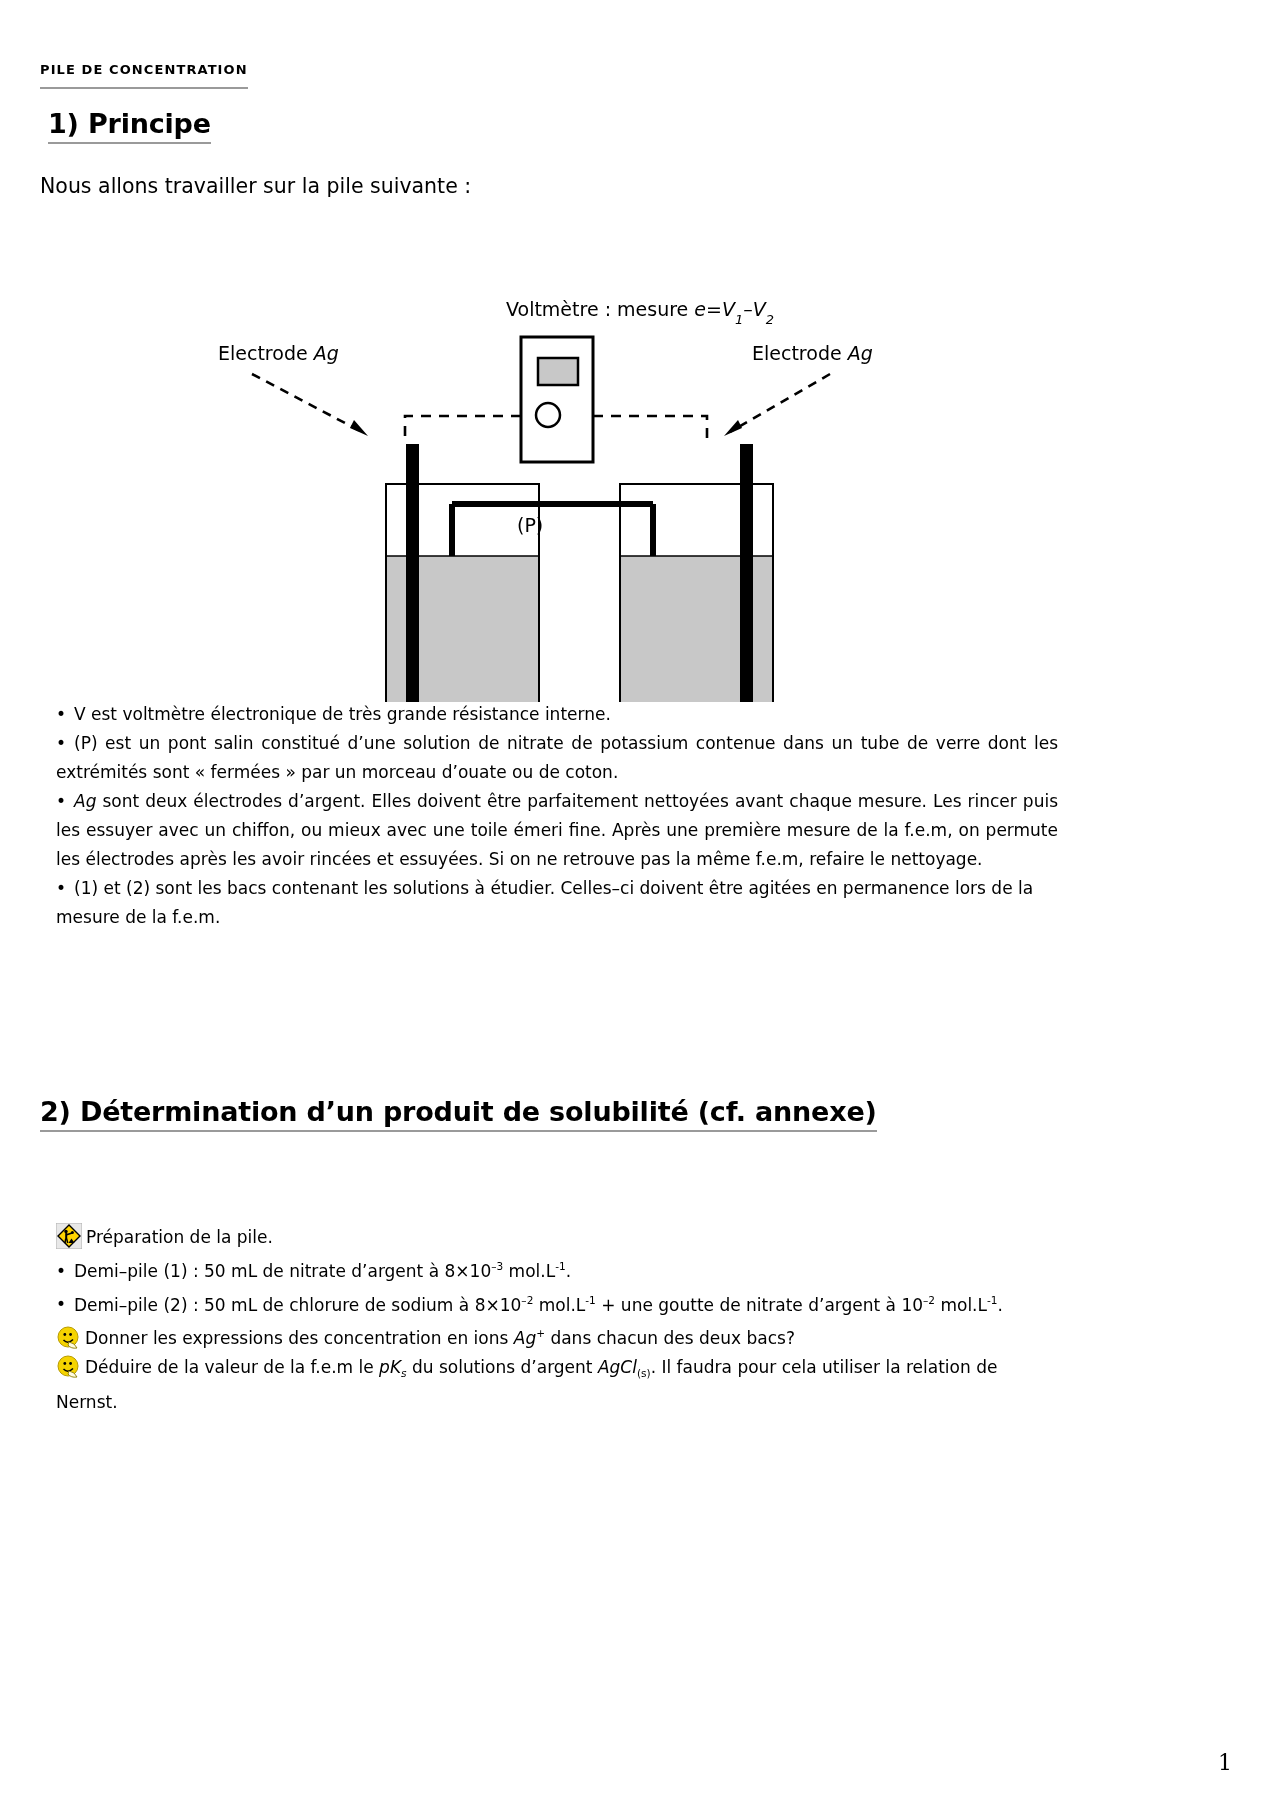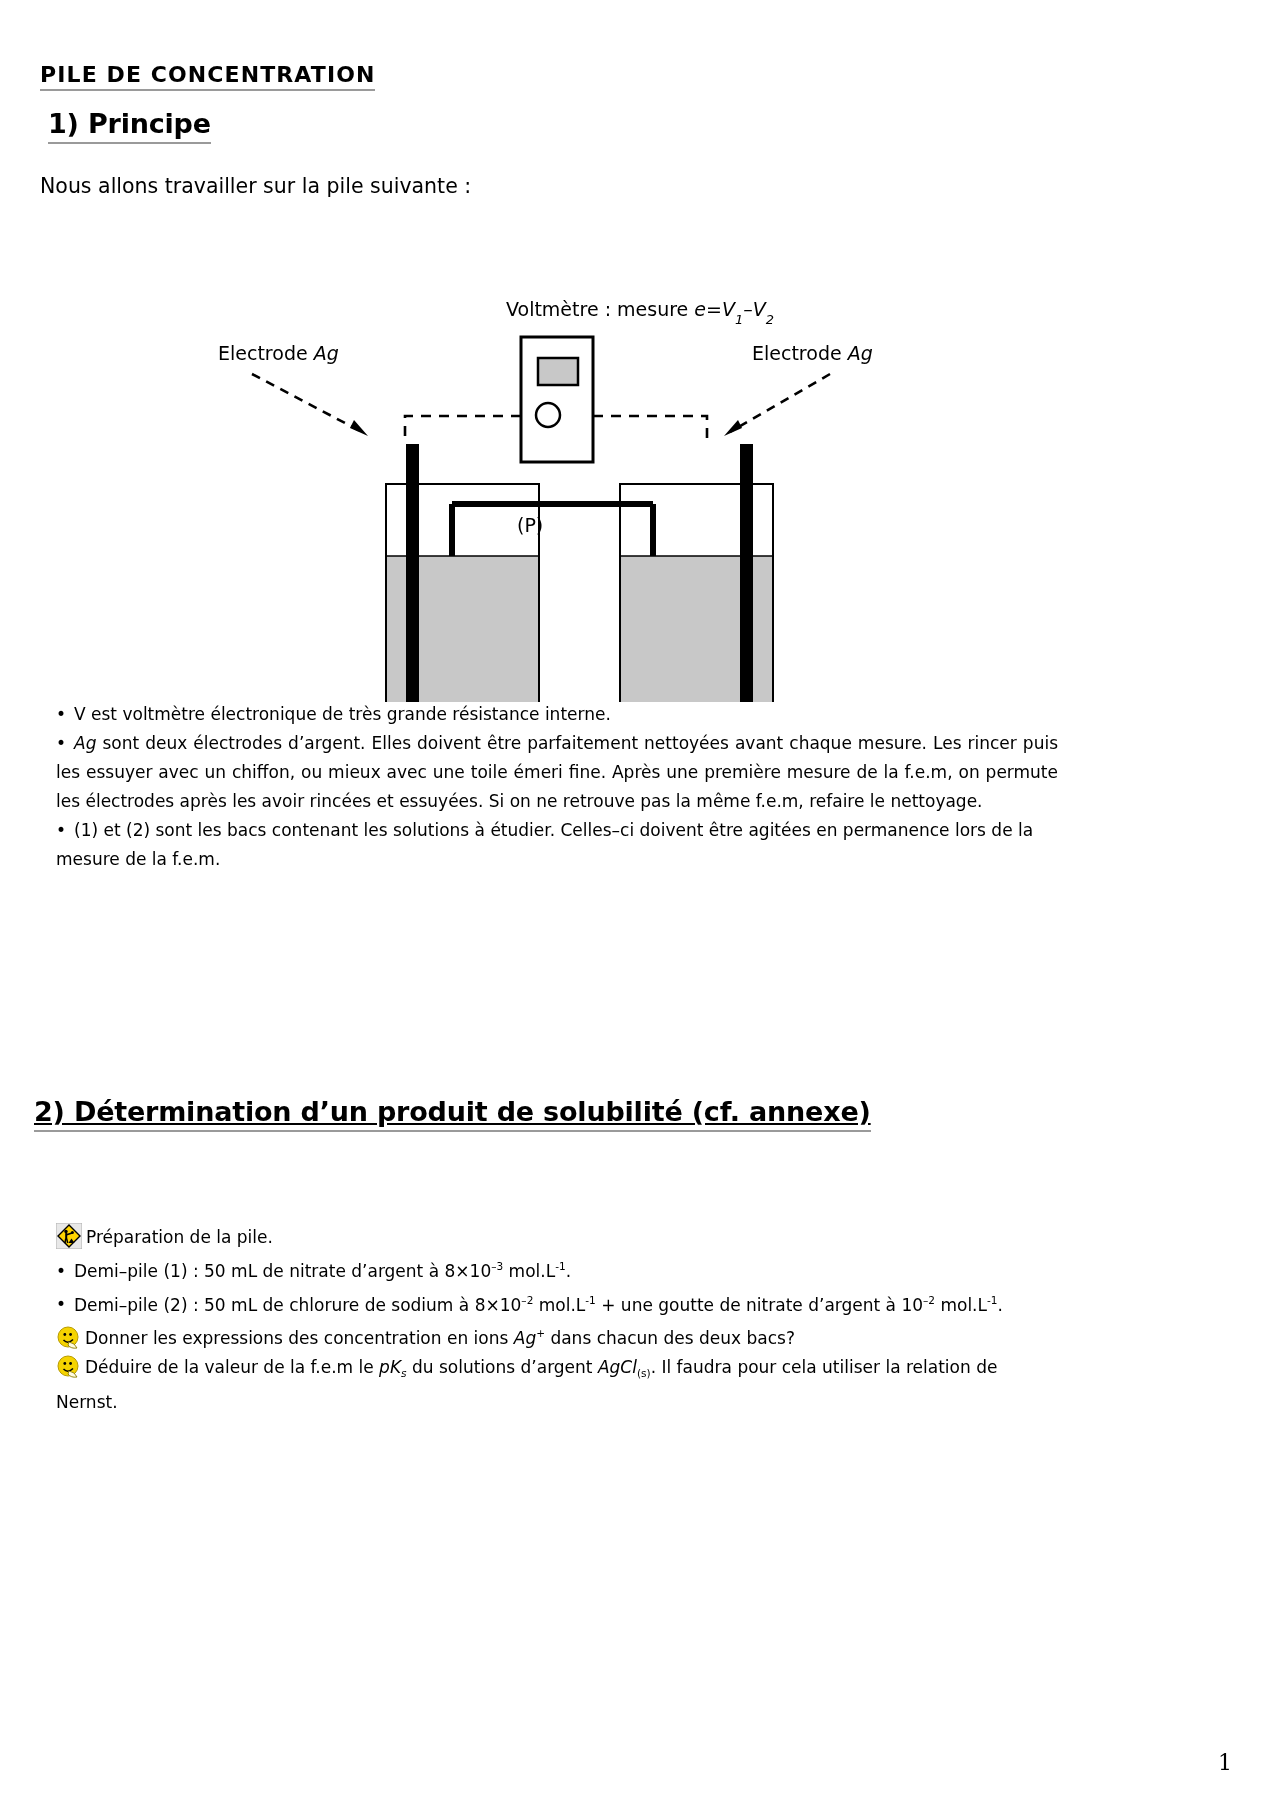--- a/index.html
+++ b/index.html
@@ -45,41 +45,41 @@
     -webkit-text-stroke: 0.4px #000;
   }
   .header-left { left: 0; }
   .header-right { right: 2px; font-size: 18px; }
 
   .subheader {
     position: absolute;
     left: 40px;
     top: 62px;
     font-weight: bold;
-    font-size: 22px;
+    font-size: 13px;
     letter-spacing: 1.1px;
     border-bottom: 2px solid #9a9a9a;
-    padding-bottom: 2px;
+    padding-bottom: 10px;
     white-space: pre;
   }
 
   
   h2.section {
     position: absolute;
     margin: 0;
     font-size: 27px;
     font-weight: bold;
     border-bottom: 2px solid #9a9a9a;
     padding-bottom: 3px;
     display: inline-block;
     white-space: nowrap;
     letter-spacing: -0.2px;
   }
   #sec1 { left: 48px; top: 108px; }
-  #sec2 { left: 34px; top: 1096px; text-decoration: underline; }
+  #sec2 { left: 40px; top: 1096px; }
 
   
   .para {
     position: absolute;
     font-size: 20.5px;
     line-height: 29px;
     text-align: justify;
     text-justify: inter-word;
     color: #000;
   }
@@ -201,20 +201,23 @@
       <rect x="430" y="192" width="153" height="302" fill="none" stroke="#000" stroke-width="2"></rect>
 
       <rect x="550" y="152" width="13" height="380" fill="#000"></rect>
       <text id="lbl-b2" x="552" y="432" text-anchor="end" font-family="DejaVu Sans, Liberation Sans, sans-serif" font-size="19" fill="#000">(2)</text>
     </svg>
   </div>
 
   <div class="bullets" id="list1">
     <p class="bl">
       <span class="bdot">•</span><span>V est voltmètre électronique de très grande résistance interne.</span>
+    </p>
+    <p class="bl">
+      <span class="bdot">•</span><span>(P) est un pont salin constitué d’une solution de nitrate de potassium contenue dans un tube de verre dont les extrémités sont « fermées » par un morceau d’ouate ou de coton.</span>
     </p>
     <p class="bl">
       <span class="bdot">•</span><span class="ital">Ag</span><span> sont deux électrodes d’argent. Elles doivent être parfaitement nettoyées avant chaque mesure. Les rincer puis les essuyer avec un chiffon, ou mieux avec une toile émeri fine. Après une première mesure de la f.e.m, on permute les électrodes après les avoir rincées et essuyées. Si on ne retrouve pas la même f.e.m, refaire le nettoyage.</span>
     </p>
     <p class="bl">
       <span class="bdot">•</span><span>(1) et (2) sont les bacs contenant les solutions à étudier. Celles–ci doivent être agitées en permanence lors de la mesure de la f.e.m.</span>
     </p>
   </div>
 
   <h2 class="section" id="sec2">2) Détermination d’un produit de solubilité (cf. annexe)</h2>

